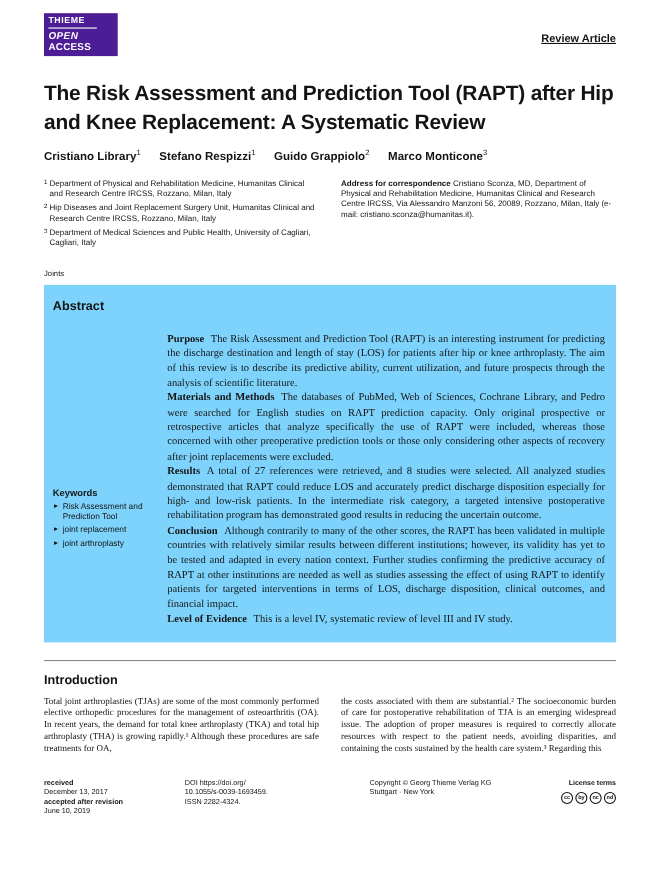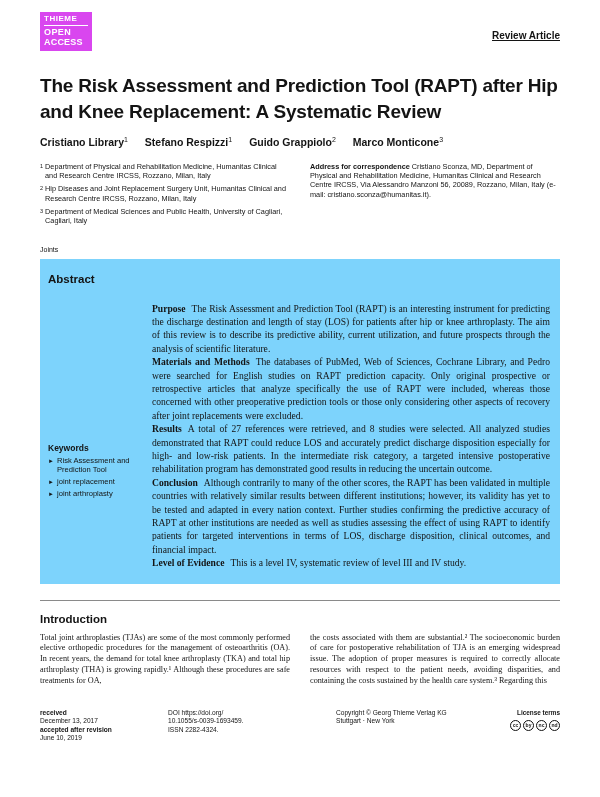--- a/index.html
+++ b/index.html
@@ -1,23 +1,23 @@
 <!DOCTYPE html>
 <html><head>
 <meta charset="utf-8">
 <style>
   html,body{margin:0;padding:0;background:#ffffff;}
   body{width:600px;height:797px;font-family:"Liberation Sans",sans-serif;color:#141414;overflow:hidden;}
   .page{box-sizing:border-box;width:600px;height:797px;padding:12px 40px 0 40px;position:relative;}
 
   
   .hdr{display:flex;justify-content:space-between;align-items:flex-start;}
-  .logo{background:#d946ef;color:#ffffff;width:44px;padding:3px 4px 4px 4px;line-height:1.05;}
+  .logo{background:#4c1d95;color:#ffffff;width:44px;padding:3px 19px 4px 4px;line-height:1.05;}
   .logo .l1{font-size:8px;font-weight:bold;letter-spacing:.5px;border-bottom:1px solid #ffffff;padding-bottom:2px;margin-bottom:2px;}
-  .logo .l2{font-size:9px;font-weight:bold;letter-spacing:.4px;}
+  .logo .l2{font-size:9px;font-weight:bold;letter-spacing:.4px;font-style:italic;}
   .logo .l3{font-size:9px;font-weight:bold;letter-spacing:.2px;}
   .article-type{font-size:10px;font-weight:bold;margin-top:18px;text-decoration:underline;}
 
   
   .title{font-size:19px;line-height:26px;font-weight:bold;margin:22px 0 10px 0;letter-spacing:-.2px;}
   .authors{font-size:10.5px;font-weight:bold;margin-bottom:14px;}
   .authors .author{margin-right:14px;}
   .authors sup{font-weight:normal;font-size:7px;}
 
   

